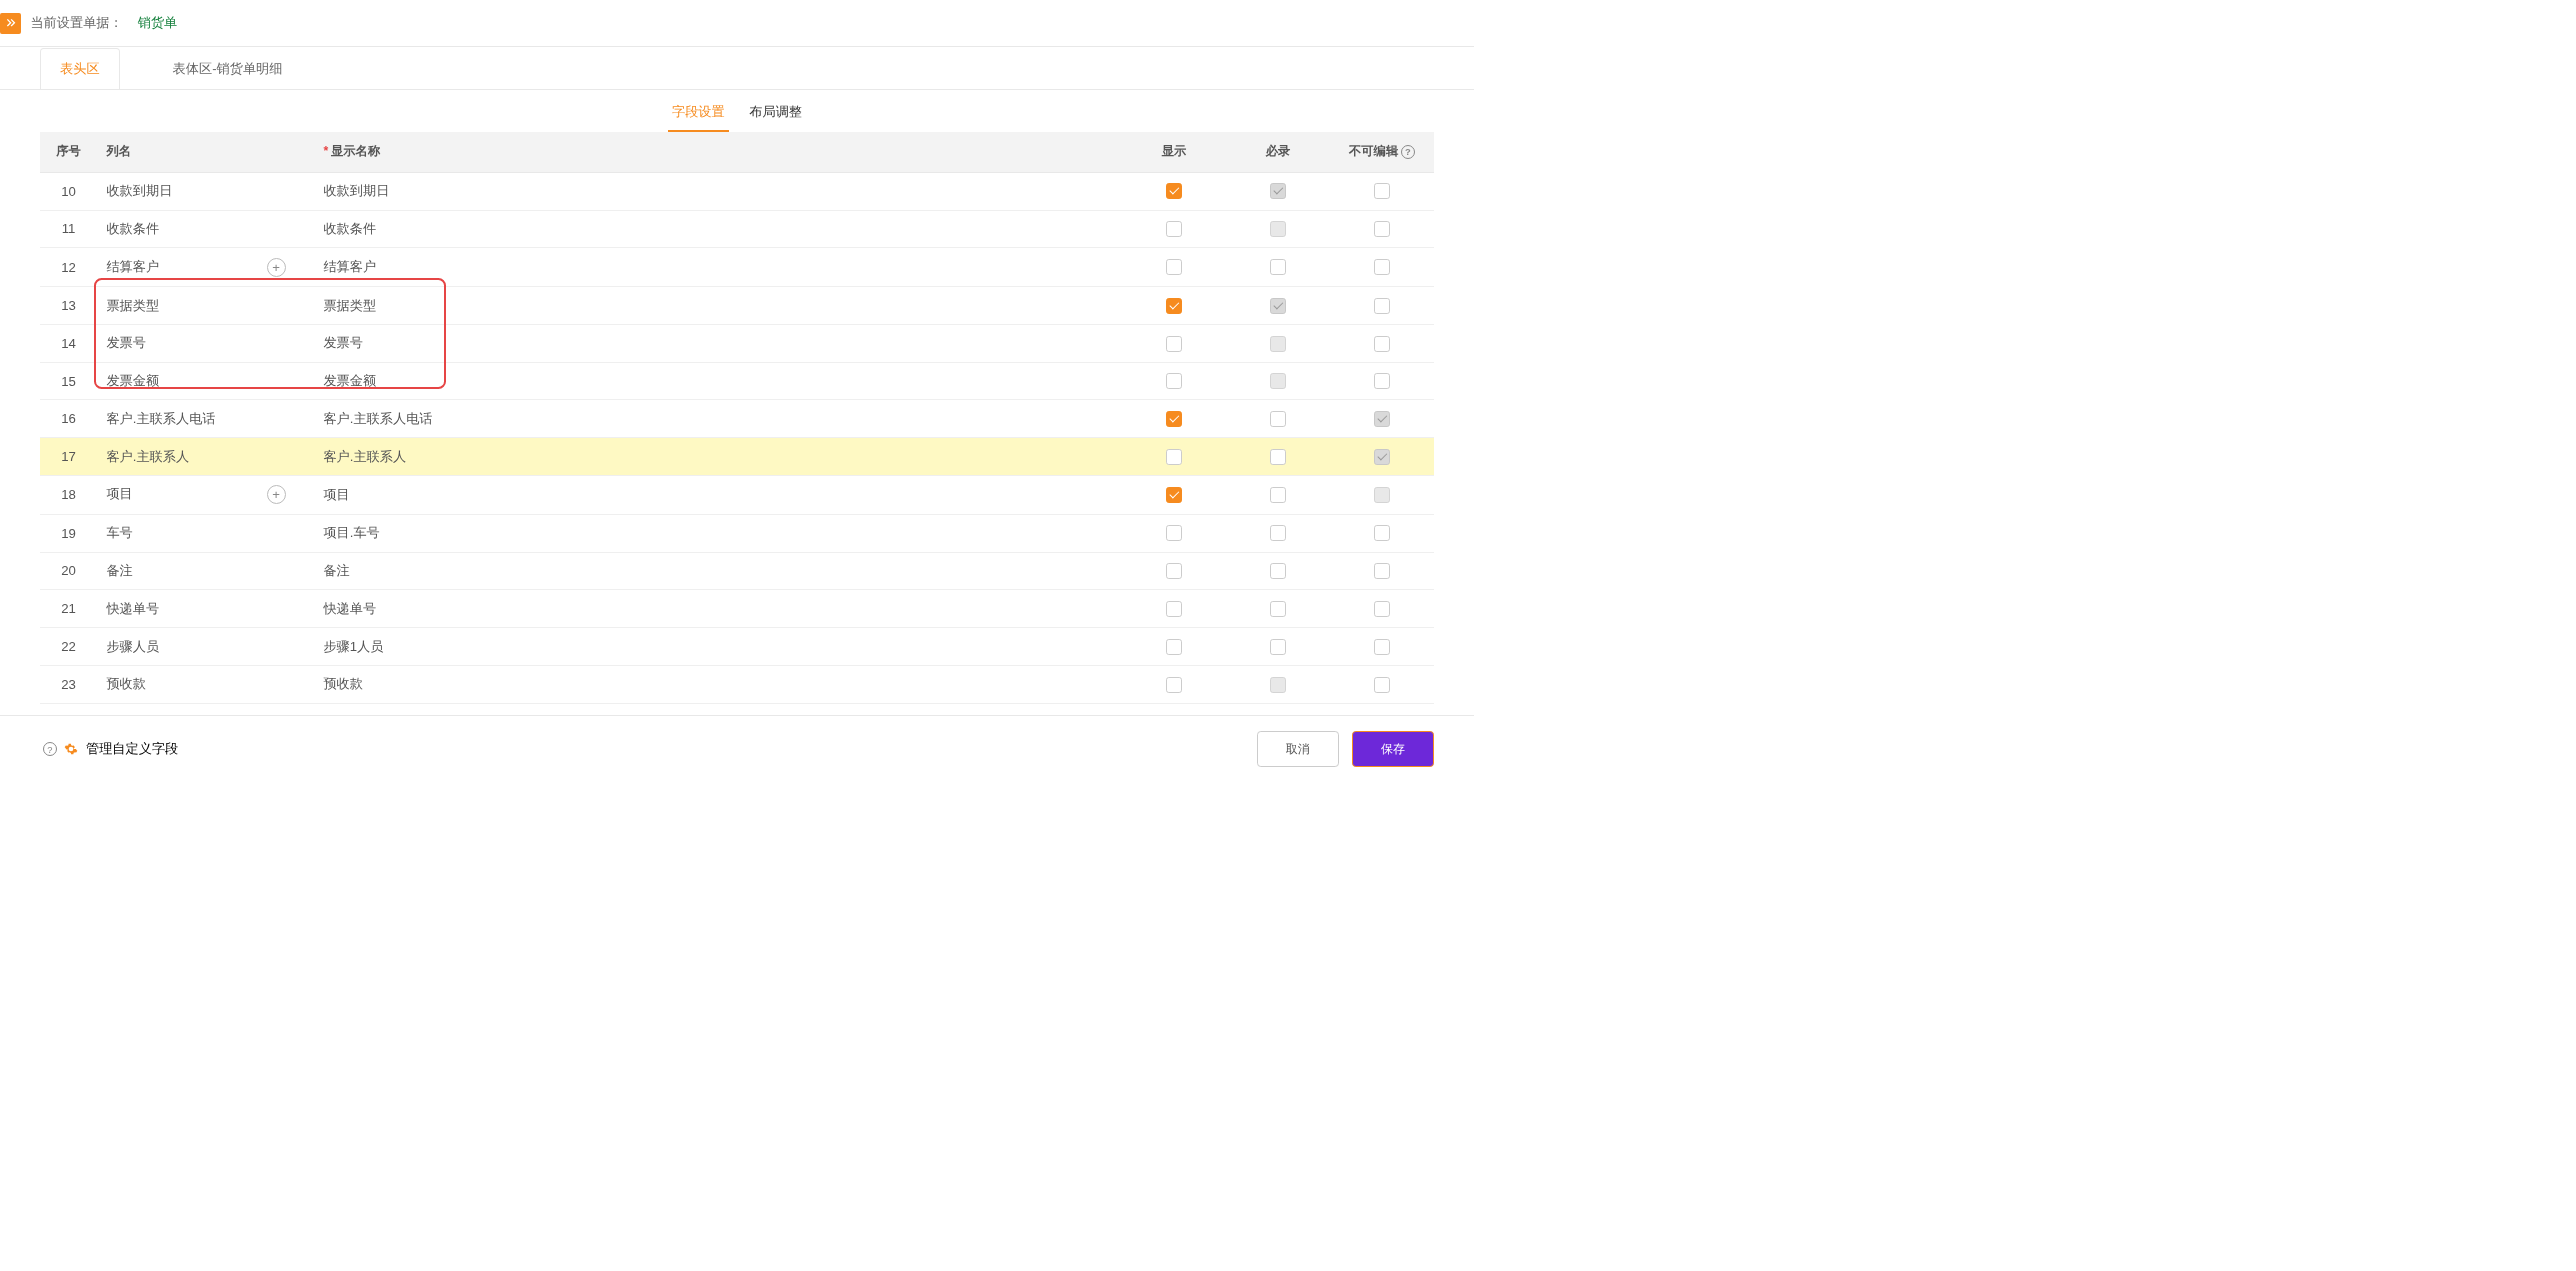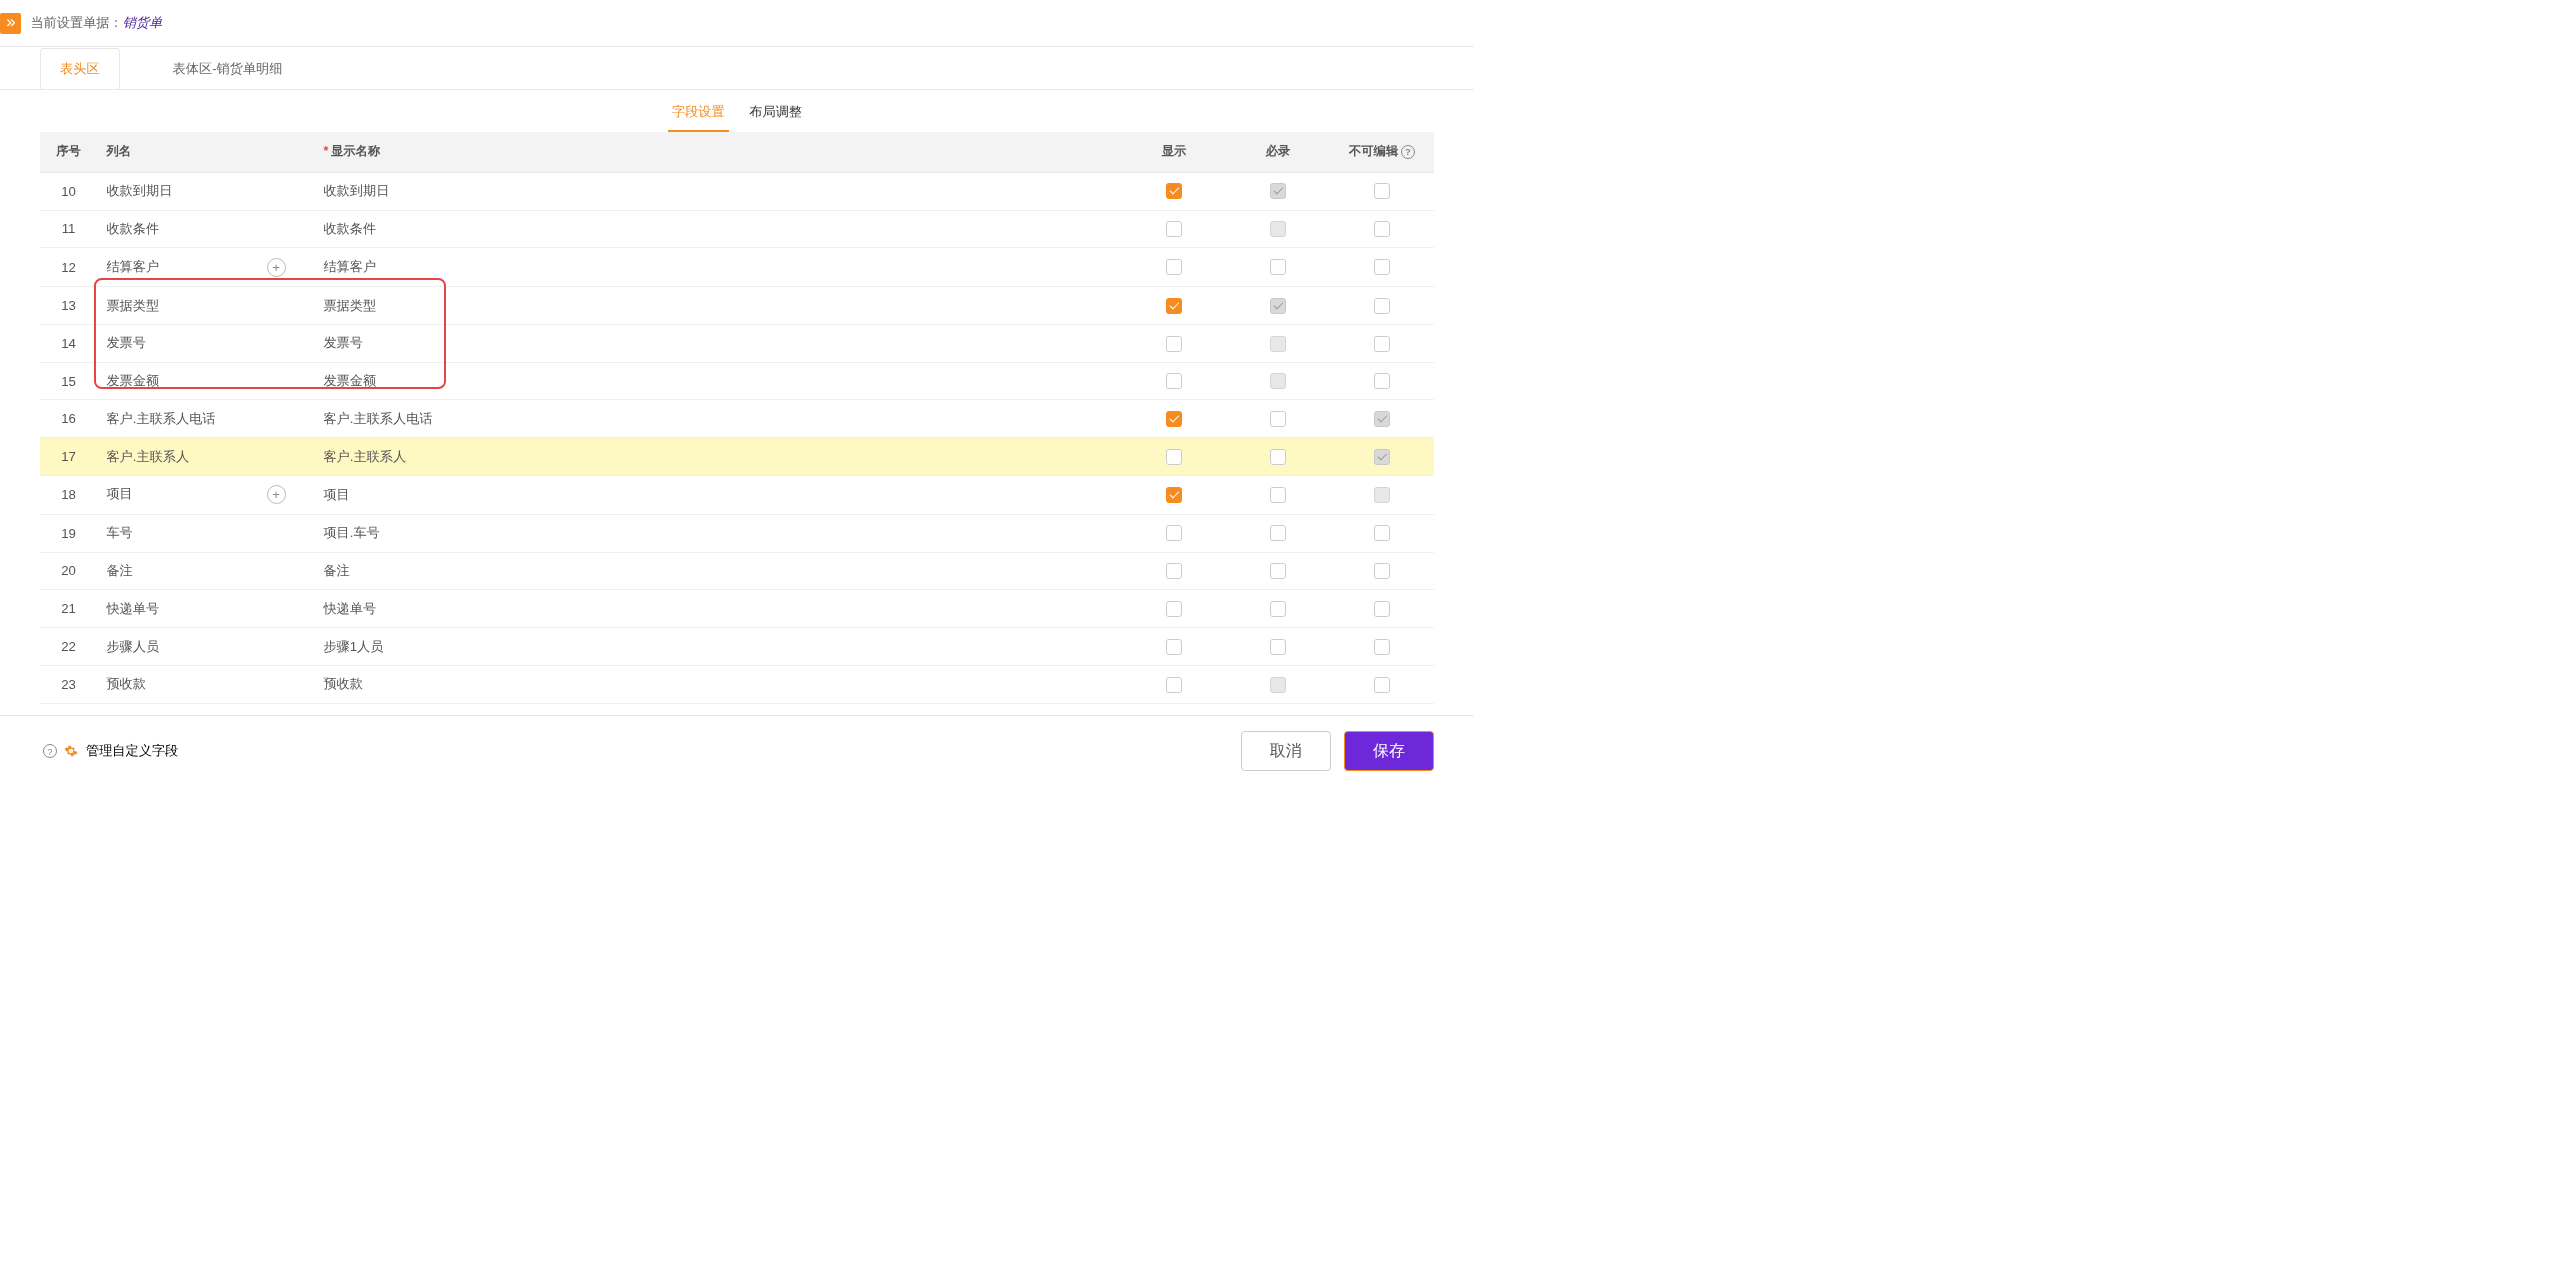--- a/index.html
+++ b/index.html
@@ -3,21 +3,21 @@
 <meta charset="utf-8">
 <style>
 * { box-sizing: border-box; margin: 0; padding: 0; }
 body { font-family: -apple-system, "Helvetica Neue", Arial, sans-serif; font-size: 13.2px; color: #333; background: #fff; }
 .page { width: 1474px; margin: 0; position: relative; }
 
 .header-bar { display: flex; align-items: center; height: 47px; border-bottom: 0.9px solid #e8e8e8; }
 .collapse-btn { width: 21px; height: 21px; background: #f68b1f; display: flex; align-items: center; justify-content: center; margin-right: 9.4px; cursor: pointer; border-radius: 1.9px; }
 .collapse-btn svg { width: 11.3px; height: 11.3px; }
 .doc-label { color: #666; }
-.doc-name { color: #4c1d95; margin-left: 0; font-style: italic; }
+.doc-name { color: #15803d; margin-left: 15px; }
 
 .tabs-main { display: flex; padding-left: 40px; border-bottom: 0.9px solid #e8e8e8; gap: 33px; }
 .tab-main { padding: 11.3px 19px; color: #666; cursor: pointer; border: 0.9px solid transparent; border-bottom: none; position: relative; top: 0.9px; }
 .tab-main.active { color: #f68b1f; border-color: #e8e8e8; background: #fff; border-radius: 3.8px 3.8px 0 0; }
 
 .subtabs { display: flex; justify-content: center; gap: 17px; padding: 13.2px 0 0 0; }
 .subtab { padding: 0 3.8px 9.4px 3.8px; color: #333; cursor: pointer; border-bottom: 2.8px solid transparent; }
 .subtab.active { color: #f68b1f; border-bottom-color: #f68b1f; }
 
 .table-wrap { padding: 0 40px; }
@@ -44,21 +44,21 @@
 
 .help-icon { display: inline-flex; width: 14px; height: 14px; border: 0.9px solid #888; border-radius: 50%; font-size: 9.4px; align-items: center; justify-content: center; color: #888; margin-left: 2.8px; }
 
 .highlight-box { position: absolute; border: 2.4px solid #e64545; border-radius: 7.6px; pointer-events: none; }
 
 .footer { display: flex; align-items: center; justify-content: space-between; padding: 15px 40px 15px 40px; border-top: 0.9px solid #e8e8e8; margin-top: 11.3px; background: #fff; }
 .footer-left { display: flex; align-items: center; gap: 7.6px; }
 .gear-icon { color: #f68b1f; display: inline-flex; }
 .custom-link { color: #000000; cursor: pointer; }
 .footer-right { display: flex; gap: 13.2px; }
-.btn { padding: 8.5px 28px; border-radius: 3.8px; cursor: pointer; font-size: 16px; border: 0.9px solid #ccc; background: #fff; color: #555; }
+.btn { padding: 8.5px 28px; border-radius: 3.8px; cursor: pointer; font-size: 12px; border: 0.9px solid #ccc; background: #fff; color: #555; }
 .btn.primary { background: #6d28d9; border-color: #f68b1f; color: #fff; }
 
 </style>
 </head>
 <body>
 
 <div class="page">
 
   <div class="header-bar">
     <div class="collapse-btn">

